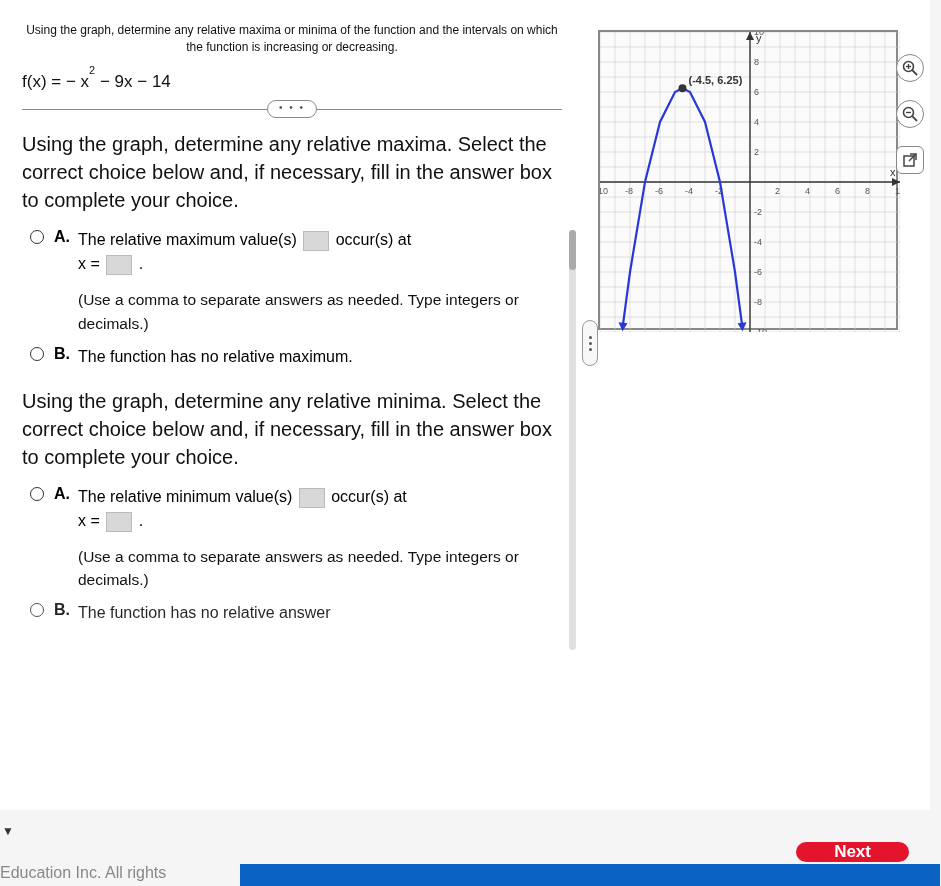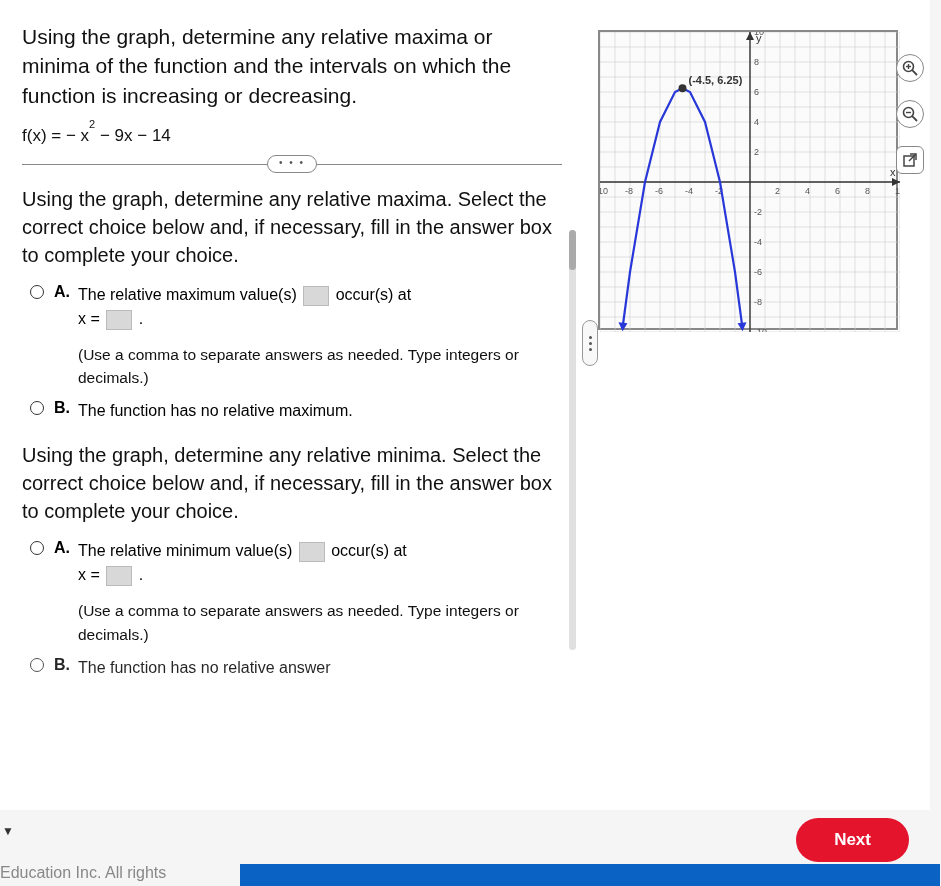--- a/index.html
+++ b/index.html
@@ -25,24 +25,25 @@
     padding: 22px 18px 10px 22px;
     position: relative;
     overflow: hidden;
   }
   .right-col {
     width: 350px;
     padding: 30px 10px;
     position: relative;
   }
   .question-text {
-    font-size: 21px;
+    font-size: 12px;
     line-height: 1.4;
     color: #111;
     margin-bottom: 14px;
+    text-align: center;
   }
   .formula {
     font-size: 17px;
     color: #111;
     margin: 10px 0 18px 0;
   }
   .formula sup { font-size: 11px; position: relative; top: -6px; }
   .dots-divider {
     position: relative;
     border-top: 1px solid #888;
@@ -167,21 +168,21 @@
   .next-btn {
     position: absolute;
     right: 32px;
     bottom: 24px;
     background: #e4142d;
     color: #fff;
     font-size: 17px;
     font-weight: bold;
     border: none;
     border-radius: 22px;
-    padding: 12px 38px;
+    padding: 0 38px;
     cursor: pointer;
   }
   .bottom-bar {
     position: absolute;
     left: 240px;
     bottom: 0;
     width: 700px;
     height: 22px;
     background: #0a62c4;
   }

